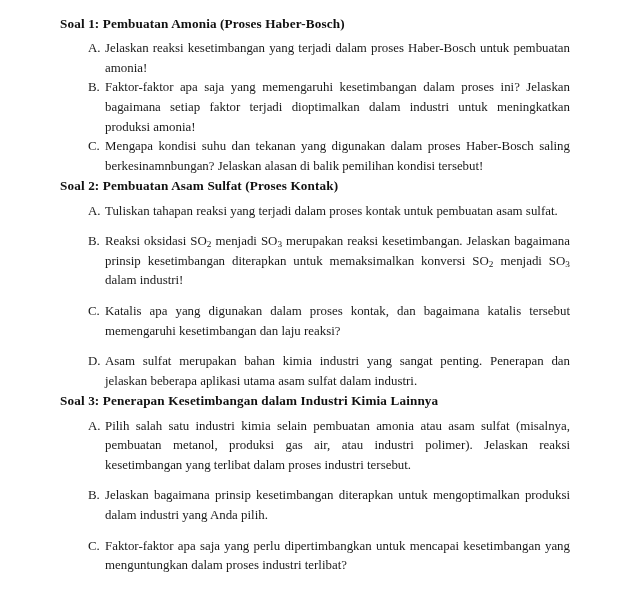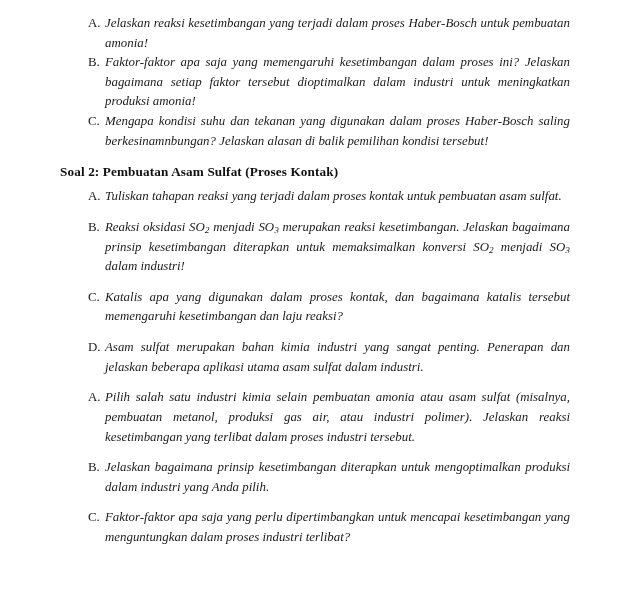--- a/index.html
+++ b/index.html
@@ -26,21 +26,20 @@
   }
   .section-heading {
     font-weight: bold;
     font-size: 13.2px;
     line-height: 1.45;
     margin: 0 0 6px 0;
     letter-spacing: 0.01em;
     color: #111111;
   }
   .section + .section {
-    margin-top: 11px;
   }
   ol.items {
     list-style: none;
     margin: 0;
     padding: 0;
   }
   li.item {
     display: flex;
     align-items: flex-start;
     font-size: 12.9px;
@@ -58,42 +57,42 @@
     flex: 0 0 auto;
     width: 17px;
     text-align: left;
     margin-right: 0px;
   }
   .item-text {
     flex: 1 1 auto;
     text-align: justify;
     text-justify: inter-word;
     hyphens: none;
-    font-style: italic;
   }
   .item-text sub {
     font-size: 0.72em;
     vertical-align: -0.22em;
     line-height: 0;
   }
 </style>
 </head>
 <body>
 
 <div class="page">
   <div id="sections-root">
       <div class="section tight">
+        <div class="section-heading">Soal 1: Pembuatan Amonia (Proses Haber-Bosch)</div>
         <ol class="items">
           <li class="item">
             <span class="item-marker">A.</span>
             <span class="item-text">Jelaskan reaksi kesetimbangan yang terjadi dalam proses Haber-Bosch untuk pembuatan amonia!</span>
           </li>
           <li class="item">
             <span class="item-marker">B.</span>
-            <span class="item-text">Faktor-faktor apa saja yang memengaruhi kesetimbangan dalam proses ini? Jelaskan bagaimana setiap faktor tersebut dioptimalkan dalam industri untuk meningkatkan produksi amonia!</span>
+            <span class="item-text">Faktor-faktor apa saja yang memengaruhi kesetimbangan dalam proses ini? Jelaskan bagaimana setiap faktor terjadi dioptimalkan dalam industri untuk meningkatkan produksi amonia!</span>
           </li>
           <li class="item">
             <span class="item-marker">C.</span>
             <span class="item-text">Mengapa kondisi suhu dan tekanan yang digunakan dalam proses Haber-Bosch saling berkesinamnbungan? Jelaskan alasan di balik pemilihan kondisi tersebut!</span>
           </li>
         </ol>
       </div>
       <div class="section loose">
         <div class="section-heading">Soal 2: Pembuatan Asam Sulfat (Proses Kontak)</div>
         <ol class="items">
@@ -109,20 +108,21 @@
             <span class="item-marker">C.</span>
             <span class="item-text">Katalis apa yang digunakan dalam proses kontak, dan bagaimana katalis tersebut memengaruhi kesetimbangan dan laju reaksi?</span>
           </li>
           <li class="item">
             <span class="item-marker">D.</span>
             <span class="item-text">Asam sulfat merupakan bahan kimia industri yang sangat penting. Penerapan dan jelaskan beberapa aplikasi utama asam sulfat dalam industri.</span>
           </li>
         </ol>
       </div>
       <div class="section loose">
+        <div class="section-heading">Soal 3: Penerapan Kesetimbangan dalam Industri Kimia Lainnya</div>
         <ol class="items">
           <li class="item">
             <span class="item-marker">A.</span>
             <span class="item-text">Pilih salah satu industri kimia selain pembuatan amonia atau asam sulfat (misalnya, pembuatan metanol, produksi gas air, atau industri polimer). Jelaskan reaksi kesetimbangan yang terlibat dalam proses industri tersebut.</span>
           </li>
           <li class="item">
             <span class="item-marker">B.</span>
             <span class="item-text">Jelaskan bagaimana prinsip kesetimbangan diterapkan untuk mengoptimalkan produksi dalam industri yang Anda pilih.</span>
           </li>
           <li class="item">

